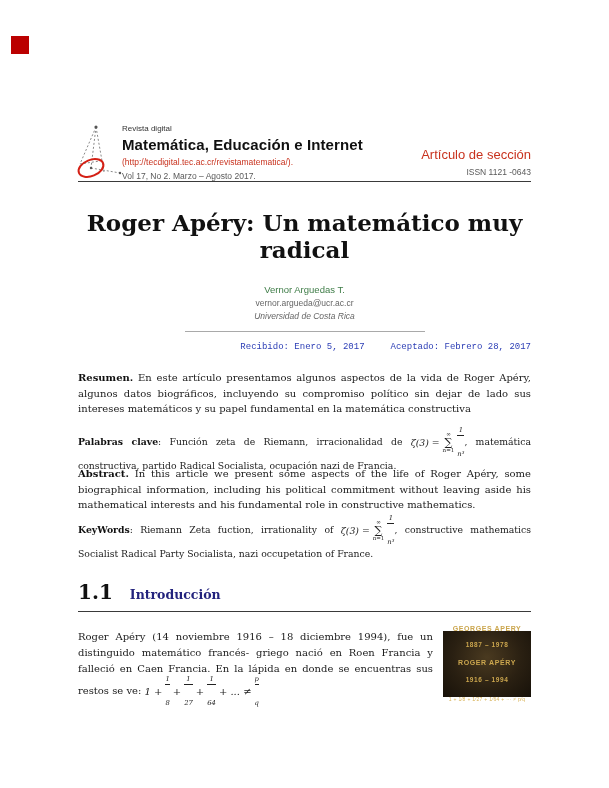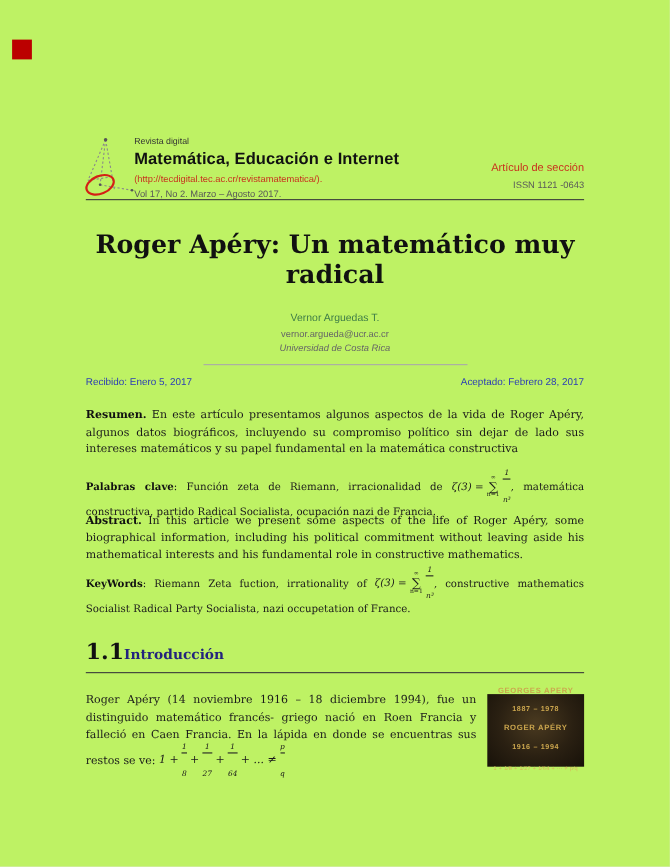--- a/index.html
+++ b/index.html
@@ -1,44 +1,44 @@
 <!DOCTYPE html>
 <html><head>
 <meta charset="utf-8">
 <style>
   html,body{margin:0;padding:0;background:#e8e8e8;}
-  .page{position:relative;width:609px;height:788px;background:#bef264;overflow:hidden;
+  .page{position:relative;width:609px;height:788px;background:#ffffff;overflow:hidden;
         font-family:"DejaVu Serif", serif;color:#1a1a1a;}
   .red-marker{position:absolute;left:11px;top:36px;width:18px;height:18px;background:#bb0000;}
 
   
   .hdr{position:absolute;left:78px;top:123px;width:453px;height:57px;font-family:"Liberation Sans",sans-serif;}
   .hdr-logo{position:absolute;left:-2px;top:0px;}
   .hdr-left{margin-left:44px;}
   .kicker{font-size:8px;color:#333;margin-top:1px;}
   .jname{font-size:15px;font-weight:bold;color:#111;margin-top:3px;letter-spacing:0.1px;}
   .jurl{font-size:8.5px;color:#c8321e;margin-top:4px;}
   .jvol{font-size:8.5px;color:#595959;margin-top:4px;}
   .hdr-right{position:absolute;right:0;top:24px;text-align:right;}
-  .atype{font-size:10px;color:#c8321e;}
+  .atype{font-size:13px;color:#c8321e;}
   .issn{font-size:8.5px;color:#595959;margin-top:5px;}
   .hdr-rule{position:absolute;left:78px;top:181px;width:453px;border-top:1px solid #3a3a3a;}
 
   
   .title{position:absolute;left:78px;top:209px;width:453px;margin:0;text-align:center;
          font-size:23px;font-weight:bold;color:#111;}
   .authors{position:absolute;left:78px;top:284px;width:453px;text-align:center;
            font-family:"Liberation Sans",sans-serif;}
   .aname{font-size:9.5px;color:#3e7c47;}
   .aemail{font-size:8.5px;color:#666;margin-top:3px;}
   .aaff{font-size:8.5px;color:#666;margin-top:3px;font-style:italic;}
   .mid-rule{position:absolute;left:50%;top:331px;width:240px;transform:translateX(-50%);
             border-top:1px solid #a9a9a9;}
-  .dates{position:absolute;left:78px;top:342px;width:453px;display:flex;justify-content:space-between;gap:26px;
-         font-family:Liberation Sans, sans-serif;font-size:9px;color:#2b3db5;}
+  .dates{position:absolute;left:78px;top:342px;width:453px;display:flex;justify-content:flex-end;gap:26px;
+         font-family:Liberation Mono, monospace;font-size:9px;color:#2b3db5;}
 
   
   .para{position:absolute;left:78px;width:453px;margin:0;text-align:justify;
         font-size:10px;line-height:15.5px;color:#1a1a1a;}
   .para b{color:#111;}
   .resumen{top:370px;}
   .kw-es{top:427px;font-size:9.3px;line-height:14.5px;}
   .abstract{top:466px;}
   .kw-en{top:515px;font-size:9.3px;line-height:14.5px;}
   .blue{color:#2b3db5;font-weight:bold;}
@@ -46,21 +46,21 @@
   
   .imath{display:inline-flex;align-items:center;gap:3px;vertical-align:middle;font-style:italic;}
   .msum{display:inline-flex;flex-direction:column;align-items:center;line-height:1;font-style:normal;}
   .msum .t,.msum .b{font-size:5.5px;}
   .msum .s{font-size:11px;}
   .mfrac{display:inline-flex;flex-direction:column;align-items:center;line-height:1.15;}
   .mfrac .n{font-size:6.8px;}
   .mfrac .d{font-size:6.8px;border-top:0.7px solid #222;padding-top:15px;}
 
   
-  .section{position:absolute;left:78px;top:580px;width:453px;display:flex;align-items:baseline;}
+  .section{position:absolute;left:78px;top:580px;width:453px;display:flex;align-items:baseline;gap:17px;}
   .secnum{font-size:20px;font-weight:bold;color:#111;}
   .sectitle{font-size:12.5px;font-weight:bold;color:#23237d;}
   .sec-rule{position:absolute;left:78px;top:611px;width:453px;border-top:1px solid #3a3a3a;}
 
   
   .intro{position:absolute;left:78px;top:629px;width:453px;margin:0;text-align:justify;
          font-size:10px;line-height:15.8px;color:#1a1a1a;}
   .stone{float:right;width:88px;height:66px;margin:2px 0 4px 10px;
          background:radial-gradient(ellipse at 50% 40%, #4a3a20 0%, #2a2012 55%, #171109 100%);
          display:flex;flex-direction:column;justify-content:center;align-items:center;gap:1px;

